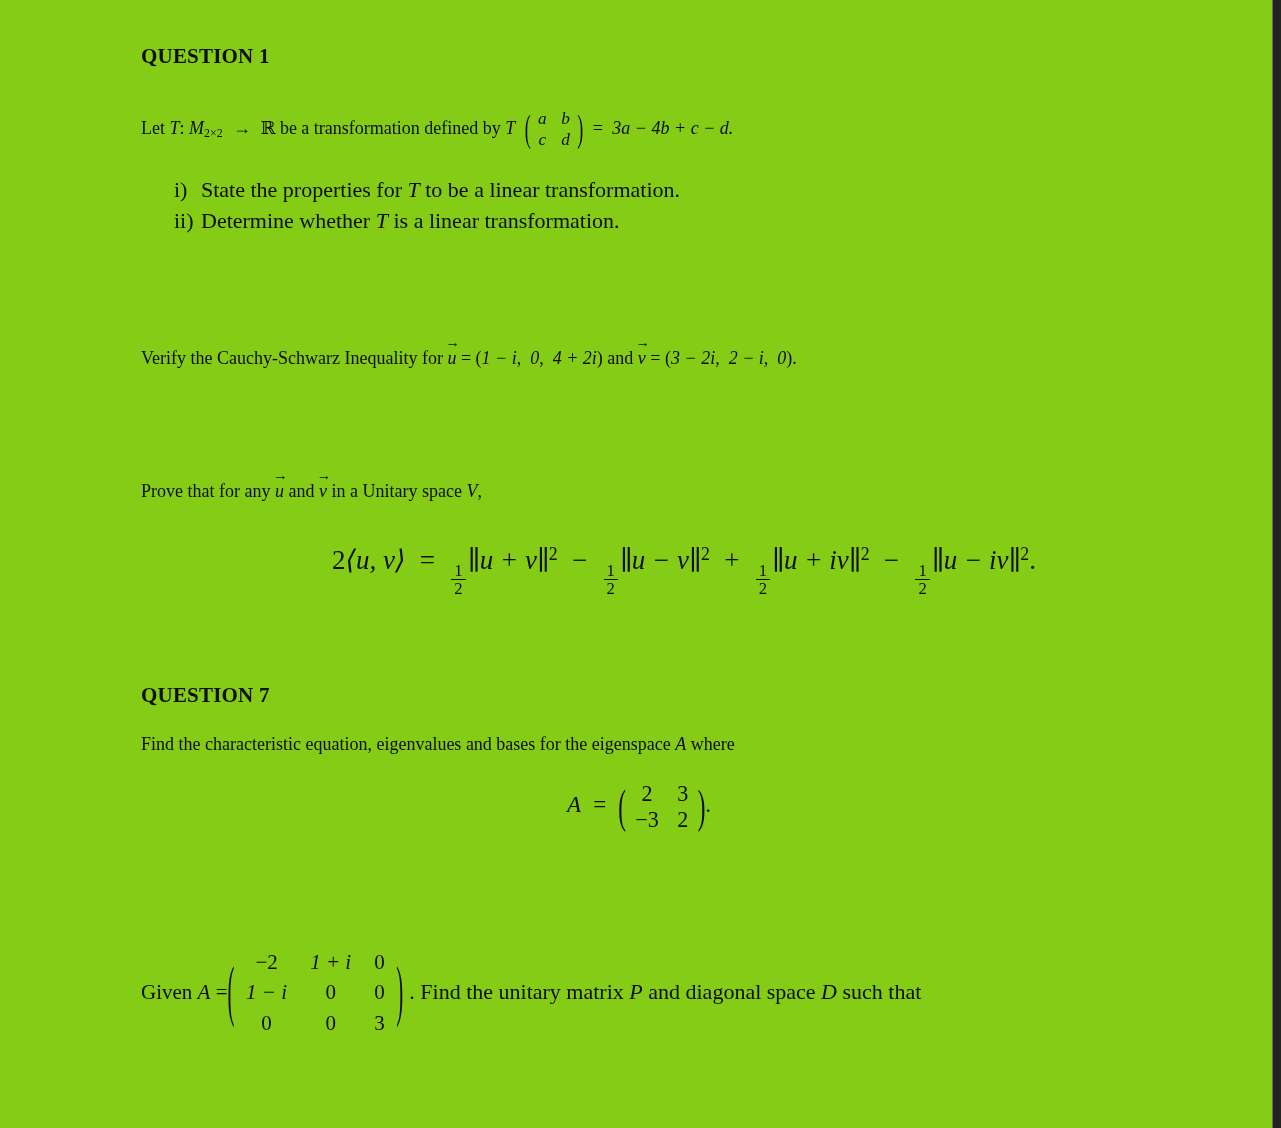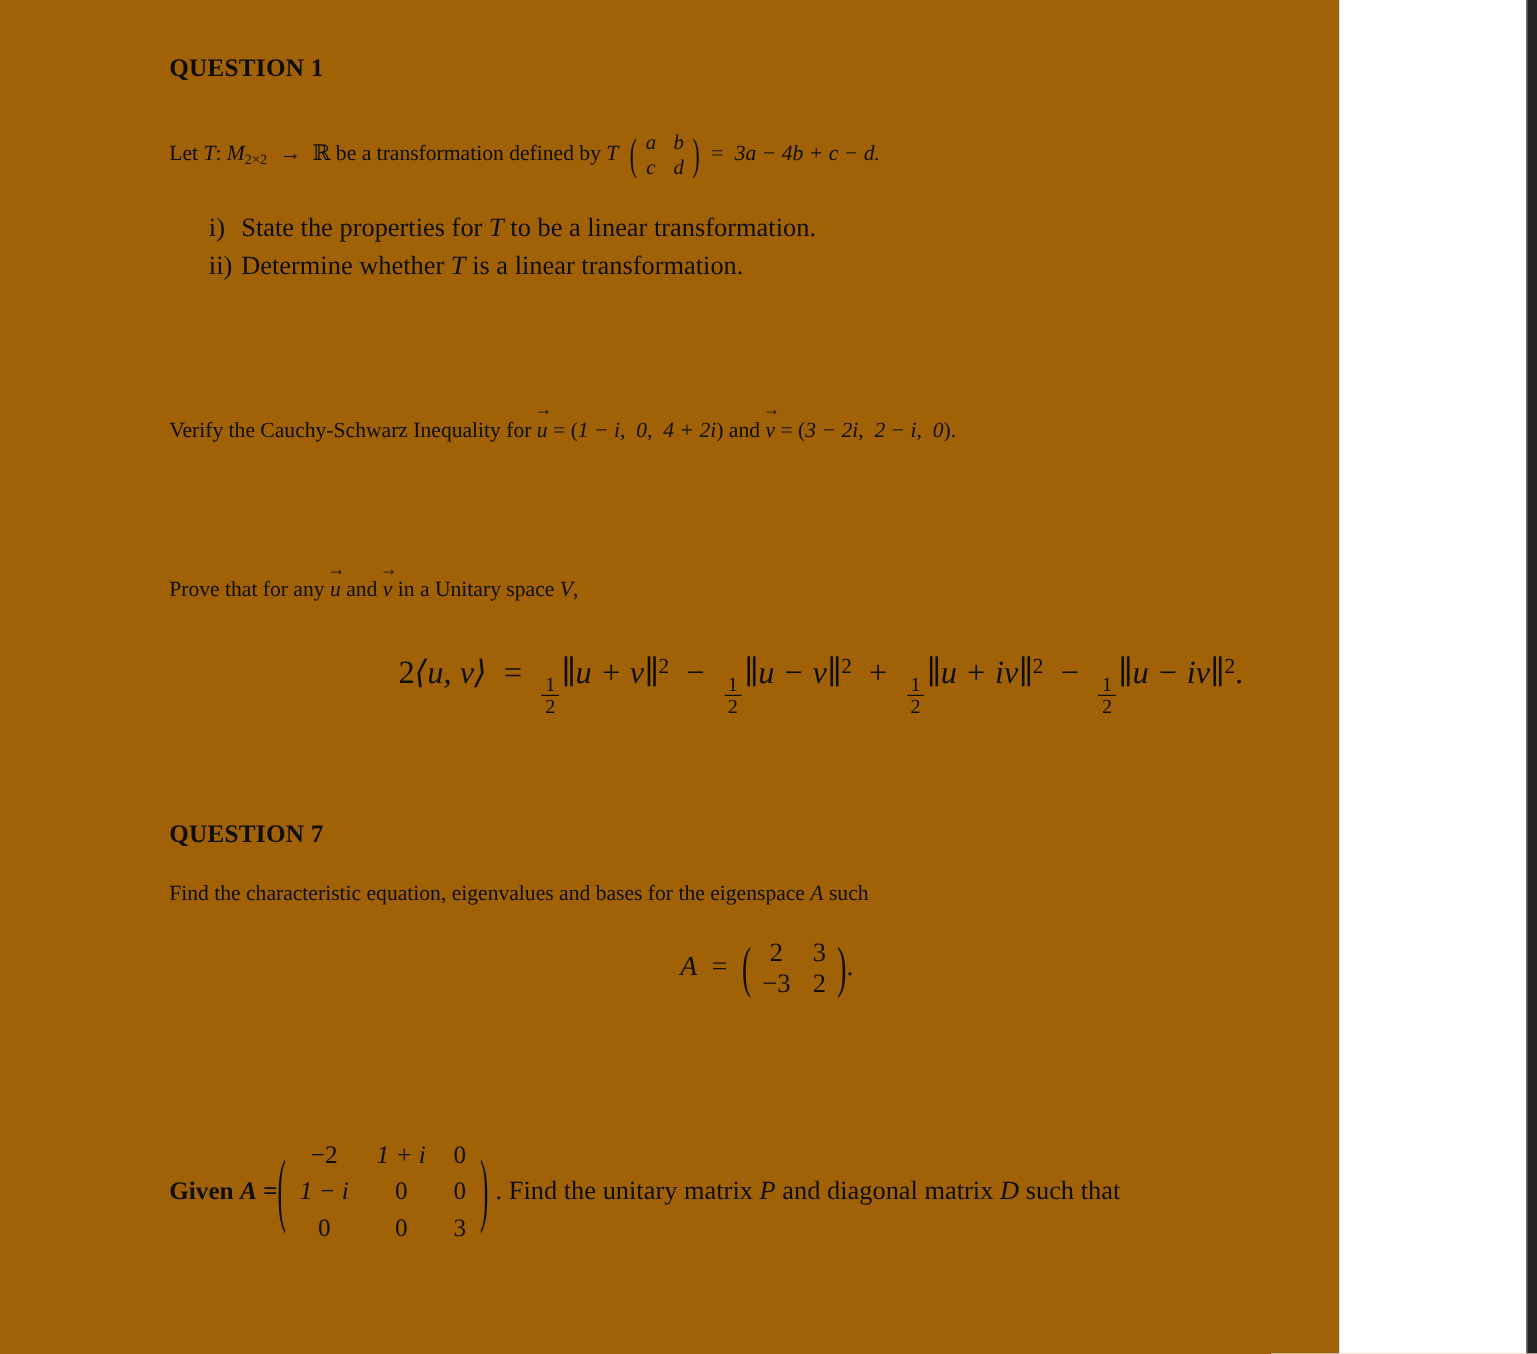--- a/index.html
+++ b/index.html
@@ -13,23 +13,23 @@
     position: relative;
     overflow: hidden;
     font-family: "Liberation Serif", "DejaVu Serif", serif;
     color: #0d0d0d;
   }
 
   
   #page {
     position: absolute;
     left: 0; top: 0;
-    width: 1116px;
+    width: 1272px;
     height: 1128px;
-    background: #a16207;
+    background: #84cc16;
   }
 
   #doc {
     position: absolute;
     left: 141px;
     top: 44px;
     width: 1060px;
   }
 
   
@@ -179,21 +179,21 @@
 
   .norm { font-style: normal; letter-spacing: -0.02em; }
 
   
   .given-line {
     display: flex;
     align-items: center;
     font-size: 22px;
     line-height: 1.3;
   }
-  .given-line .lead { white-space: nowrap; font-weight: bold; }
+  .given-line .lead { white-space: nowrap; }
   .given-line .tail { white-space: nowrap; padding-left: 6px; }
 
   .q5-mat { font-size: 21px; }
   .q5-mat .matrix { line-height: 1.45; }
 </style>
 </head>
 <body>
 
 <div id="page">
   <div id="doc">
@@ -266,21 +266,21 @@
       </div>
     </div>
 
     <div class="spacer-xl"></div>
     <div style="height:24px"></div>
 
     <div class="q-block">
       <div class="q-heading">QUESTION 7</div>
       <div class="spacer-sm"></div>
       <div class="body-line">
-        <span>Find the characteristic equation, eigenvalues and bases for the eigenspace </span><span class="mi">A</span><span> such</span>
+        <span>Find the characteristic equation, eigenvalues and bases for the eigenspace </span><span class="mi">A</span><span> where</span>
       </div>
 
       <div class="spacer-sm"></div>
 
       <div class="display-eq eq-q4">
         <span class="mi">A</span><span class="op">&nbsp;</span><span class="mn">=</span><span class="op">&nbsp;</span><span class="paren paren-2">
             <span class="pl">(</span>
             <span class="matrix m2x2">
               <span class="mn">2</span>
               <span class="mn">3</span>
@@ -308,21 +308,21 @@
               <span class="mn">0</span>
               <span class="mi">1 − i</span>
               <span class="mn">0</span>
               <span class="mn">0</span>
               <span class="mn">0</span>
               <span class="mn">0</span>
               <span class="mn">3</span>
             </span>
             <span class="pr">)</span>
           </span>
-          <span class="tail" style="font-size:22px"><span>. Find the unitary matrix </span><span class="mi">P</span><span> and diagonal matrix </span><span class="mi">D</span><span> such that</span></span>
+          <span class="tail" style="font-size:22px"><span>. Find the unitary matrix </span><span class="mi">P</span><span> and diagonal space </span><span class="mi">D</span><span> such that</span></span>
       </div>
 
       <div style="height:14px"></div>
 
     </div>
 
   </div>
 </div>
 
 <div id="edge-bar">

